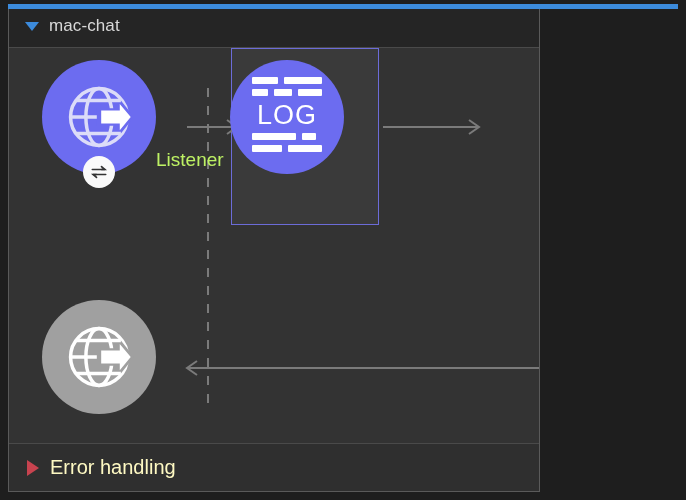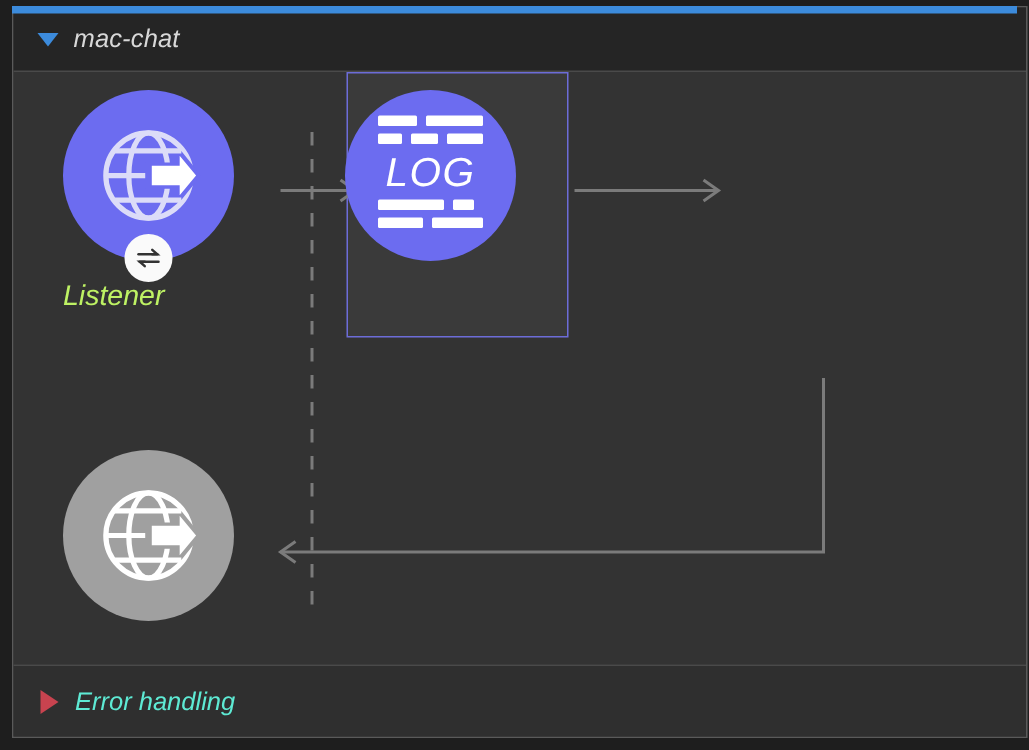--- a/index.html
+++ b/index.html
@@ -12,28 +12,27 @@
     height: 500px;
     overflow: hidden;
     font-family: "Liberation Sans", sans-serif;
   }
 
   
   #window-frame {
     position: absolute;
     left: 8px;
     top: 4px;
-    width: 677px;
+    width: 532px;
     height: 488px;
     border: 1px solid #5a5a5a;
     box-sizing: border-box;
     background: #2f2f2f;
     display: flex;
     flex-direction: column;
-    font-style: italic;
   }
 
   
   #accent-bar {
     position: absolute;
     left: 8px;
     top: 4px;
     width: 670px;
     height: 5px;
     background: #3c8bdc;
@@ -91,22 +90,22 @@
     height: 177px;
     border: 1px solid #6c6cd8;
     background: #3a3a3a;
     box-sizing: border-box;
   }
 
   
   .node {
     position: absolute;
     display: flex;
-    flex-direction: column;
-    align-items: flex-start;
+    flex-direction: row;
+    align-items: flex-end;
     width: 150px;
   }
   .node-circle {
     width: 114px;
     height: 114px;
     border-radius: 50%;
     position: relative;
     display: flex;
     align-items: center;
     justify-content: center;
@@ -174,22 +173,22 @@
   }
   #error-toggle-icon {
     width: 0; height: 0;
     border-top: 8px solid transparent;
     border-bottom: 8px solid transparent;
     border-left: 12px solid #c8434f;
     margin-right: 11px;
     flex: none;
   }
   #error-handling-label {
-    color: #5eead4;
-    font-size: 17px;
+    color: #fef9c3;
+    font-size: 20px;
   }
 </style>
 </head>
 <body>
 
 <div id="accent-bar"></div>
 
 <div id="window-frame">
 
   <div id="flow-header">

